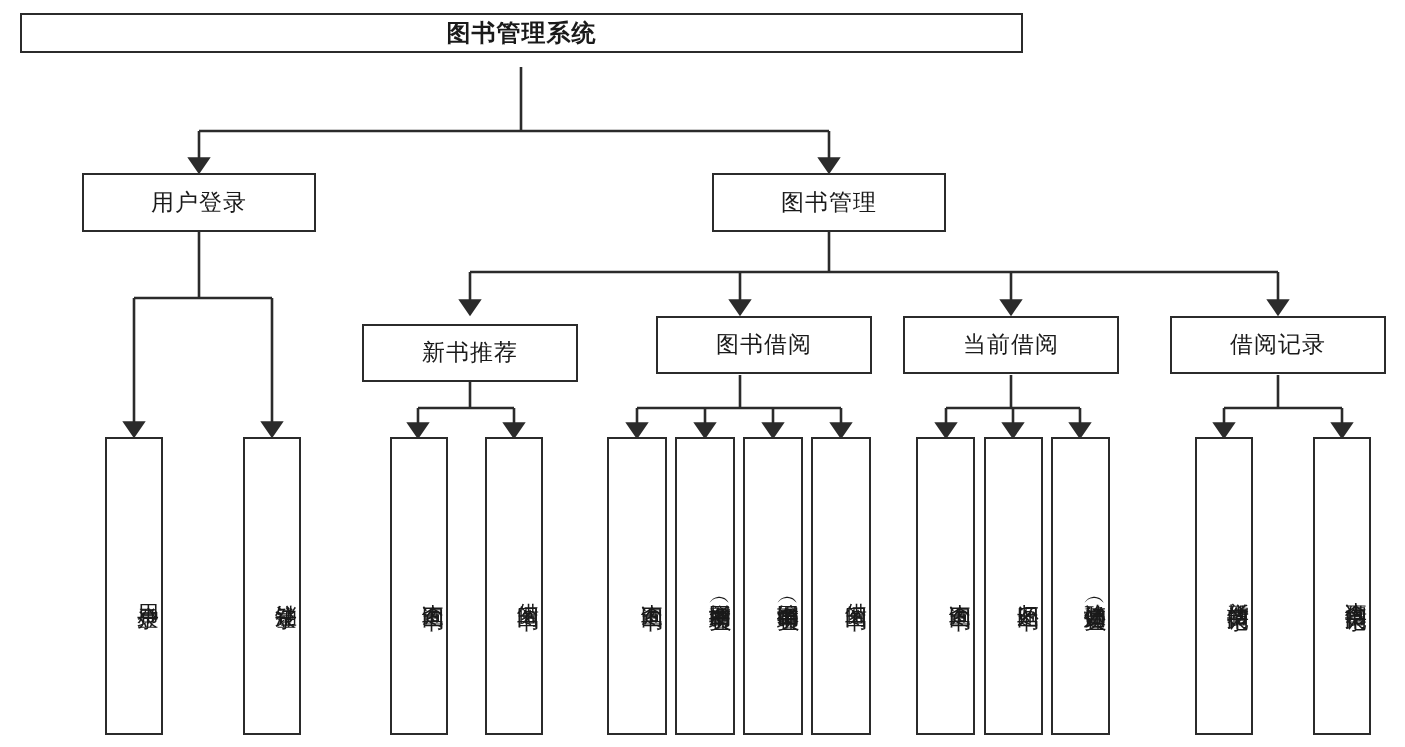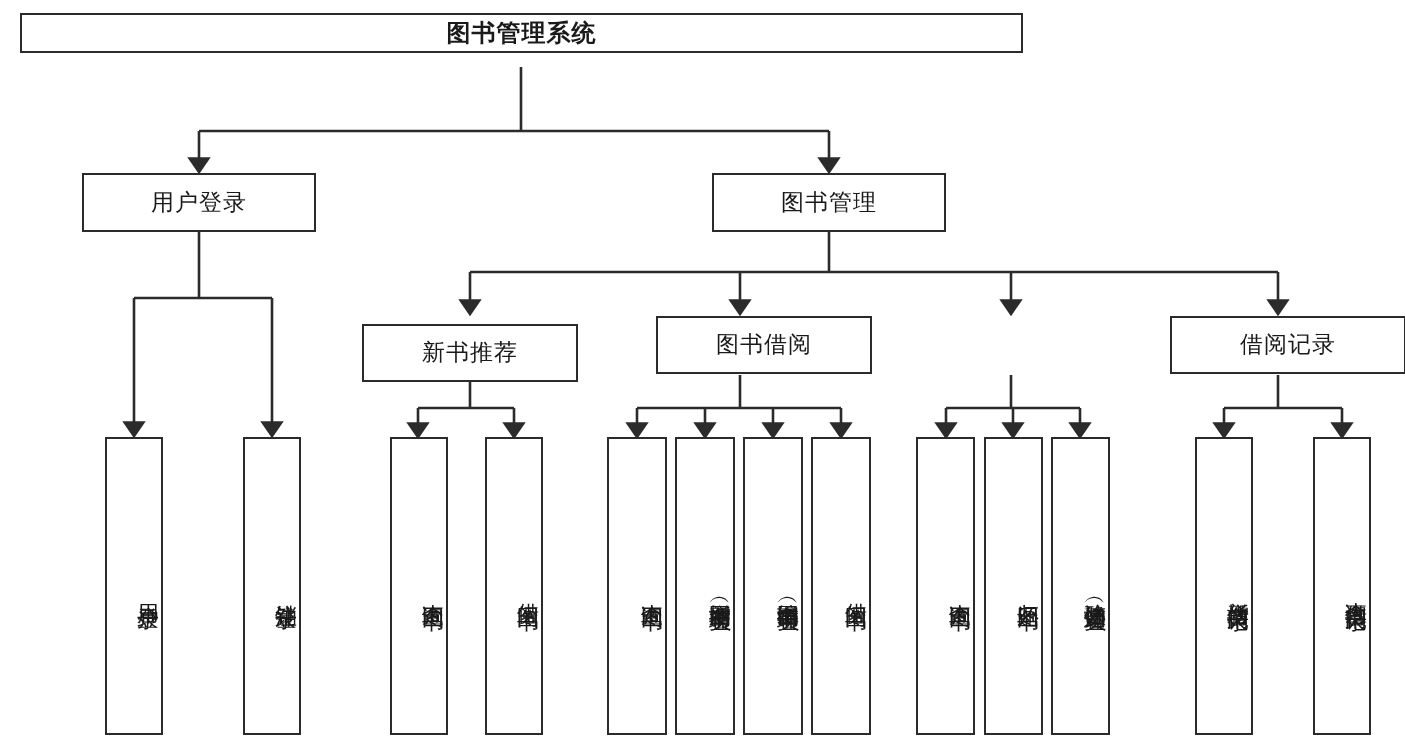--- a/index.html
+++ b/index.html
@@ -135,21 +135,24 @@
   <div class="node node-h" style="left:712px; top:173px; width:234px; height:59px;">
     <span>图书管理</span>
   </div>
 
   <div class="node node-h" style="left:362px; top:316px; width:216px; height:58px;margin-top:8px;">
     <span>新书推荐</span>
   </div>
   <div class="node node-h" style="left:656px; top:316px; width:216px; height:58px;">
     <span>图书借阅</span>
   </div>
-  <div class="node node-h" style="left:1170px; top:316px; width:236px; height:58px;">
+  <div class="node node-h" style="left:903px; top:316px; width:216px; height:58px;">
+    <span>当前借阅</span>
+  </div>
+  <div class="node node-h" style="left:1170px; top:316px; width:216px; height:58px;">
     <span>借阅记录</span>
   </div>
 
   <div class="node leaf" style="left:105px; top:437px; width:58px; height:298px;">
     <span class="leaf-label">用户登录</span>
   </div>
   <div class="node leaf" style="left:243px; top:437px; width:58px; height:298px;">
     <span class="leaf-label">注销登录</span>
   </div>
 

